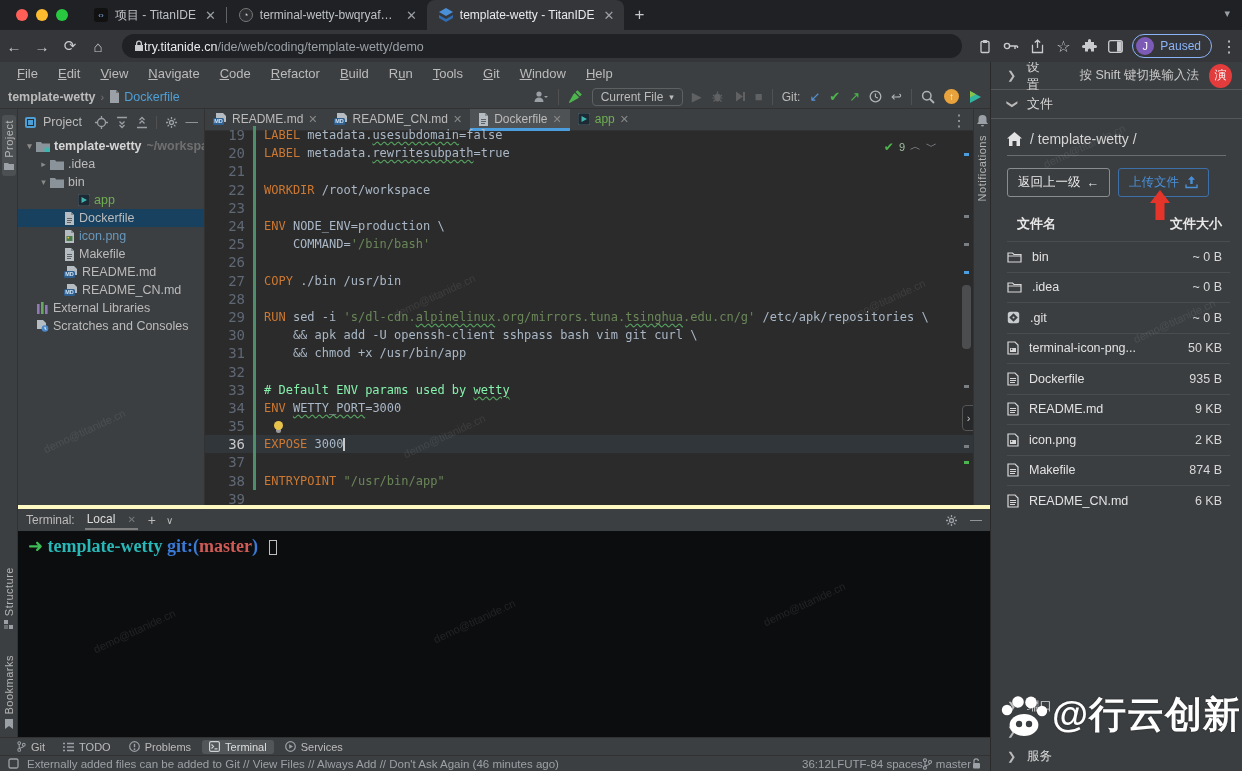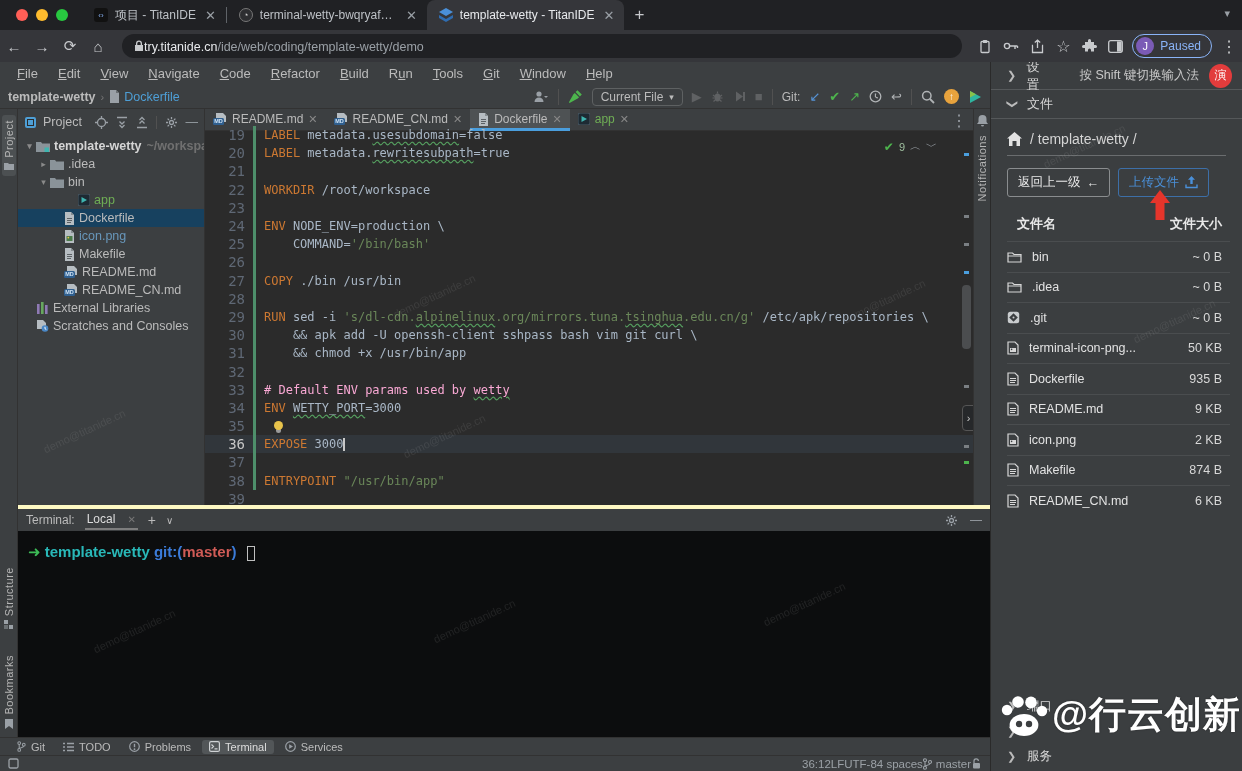--- a/index.html
+++ b/index.html
@@ -81,42 +81,42 @@
   .etab.green { color:#6fae55; }
   #edtabs-right { margin-left:auto; display:flex; align-items:center; gap:8px; padding-right:6px; color:#9aa0a6; }
   #edcode { flex:1; overflow:hidden; position:relative; font-family:"DejaVu Sans Mono", monospace; font-size:12px; margin-top:-5px; }
   .cl { height:18.2px; display:flex; align-items:center; white-space:pre; }
   .cl.current { background:#31363b; }
   .cl .ln { width:40px; text-align:right; color:#5f6875; font-size:14px; flex:none; }
   .cl.current .ln { color:#c7c7c7; }
   .cl .chg { width:3px; height:100%; margin-left:8px; flex:none; }
   .cl.haschg .chg { background:#4e8f6b; }
   .cl .ct { margin-left:8px; }
-  .k{color:#cc7832}.t{color:#a9b7c6}.s{color:#6a8759}.c{color:#f9a8d4}
+  .k{color:#cc7832}.t{color:#a9b7c6}.s{color:#6a8759}.c{color:#86efac}
   .sq { text-decoration:underline; text-decoration-style:wavy; text-decoration-color:#55a05f; text-underline-offset:2px; }
   .bulb { display:inline-block; width:9px; height:9px; border-radius:50%; background:#e8c34b; box-shadow:0 5px 0 -2px #9a9a9a; margin-left:10px; }
   .cursor { display:inline-block; width:1.5px; height:13px; background:#c8c8c8; vertical-align:middle; }
   #inspect { position:absolute; right:36px; top:30px; display:flex; align-items:center; gap:5px; font-size:11px; color:#9aa0a6; }
   #inspect .chk { color:#4db54d; font-size:12px; }
   #inspect .n9 { color:#9fbf9f; }
   #edscroll { position:absolute; right:2px; top:26px; bottom:0; width:10px; }
   .mark { position:absolute; right:2px; width:5px; height:3px; }
   #edthumb { position:absolute; right:0; width:9px; height:64px; background:#5a5d5f; border-radius:4px; top:150px; opacity:.7; }
   #expander { position:absolute; right:-2px; top:296px; width:13px; height:26px; background:#26282a; border:1px solid #555; border-radius:4px 0 0 4px; color:#ccc; font-size:11px; display:flex; align-items:center; justify-content:center; }
 
   
   #notif { width:17px; background:#3c3f41; border-left:1px solid #323232; display:flex; flex-direction:column; align-items:center; padding-top:6px; gap:8px; }
 
   
   #terminal { height:232px; display:flex; flex-direction:column; border-top:4px solid #fef9c3; }
   #term-head { height:22px; background:#3c3f41; display:flex; align-items:center; padding:0 8px; gap:10px; font-size:12px; color:#bbb; }
   #term-tab { color:#ddd; border-bottom:2px solid #7d7d7d; padding:2px 2px; display:flex; gap:12px; align-items:center; }
   #term-tab .x { color:#777; font-size:10px; }
   #term-head-right { margin-left:auto; display:flex; gap:12px; align-items:center; color:#9aa0a6; }
-  #term-body { flex:1; background:#0c0d0e; font-family:Liberation Sans, sans-serif; font-size:15px; padding:12px 0 0 10px; position:relative; overflow:hidden; }
+  #term-body { flex:1; background:#0c0d0e; font-family:Liberation Serif, serif; font-size:18px; padding:4px 0 0 10px; position:relative; overflow:hidden; }
   .p-arrow{color:#3dbb57}.p-dir{color:#29b8b8;font-weight:bold}.p-git{color:#3b7bd8;font-weight:bold}.p-br{color:#cf5b56;font-weight:bold}
   .hollow { display:inline-block; width:8px; height:15px; border:1px solid #bfbfbf; vertical-align:middle; margin-left:6px; }
 
   
   #toolwin { height:18px; background:#3c3f41; border-top:1px solid #323232; display:flex; align-items:center; gap:4px; padding-left:10px; }
   .twb { display:flex; align-items:center; gap:5px; color:#bbb; font-size:11px; padding:1px 7px; border-radius:3px; }
   .twb.active { background:#525658; color:#ddd; }
   #statusbar { height:16px; background:#3c3f41; border-top:1px solid #323232; display:flex; align-items:center; font-size:11.5px; color:#9ba1a6; padding:0 8px; gap:8px; }
   #status-right { margin-left:auto; display:flex; gap:0; align-items:center; }
 
@@ -674,20 +674,21 @@
             </svg>
           </div>
           <span>Services</span>
         </div>
       </div>
 
     <div id="statusbar">
       <svg width="11" height="11" viewBox="0 0 11 11">
           <rect x="1" y="1" width="9" height="9" rx="1.5" fill="none" stroke="#9ba1a6" stroke-width="1.3"></rect>
         </svg>
+      <span>Externally added files can be added to Git // View Files // Always Add // Don't Ask Again (46 minutes ago)</span>
       <span id="status-right">
         <span>36:12</span>
         <span>LF</span>
         <span>UTF-8</span>
         <span>4 spaces</span>
         <span style="display:flex;align-items:center;gap:4px;">
           <svg width="9" height="12" viewBox="0 0 9 12">
               <circle cx="2" cy="2.2" r="1.5" fill="none" stroke="#9ba1a6" stroke-width="1.1"></circle>
               <circle cx="2" cy="9.8" r="1.5" fill="none" stroke="#9ba1a6" stroke-width="1.1"></circle>
               <circle cx="7" cy="4" r="1.5" fill="none" stroke="#9ba1a6" stroke-width="1.1"></circle>

